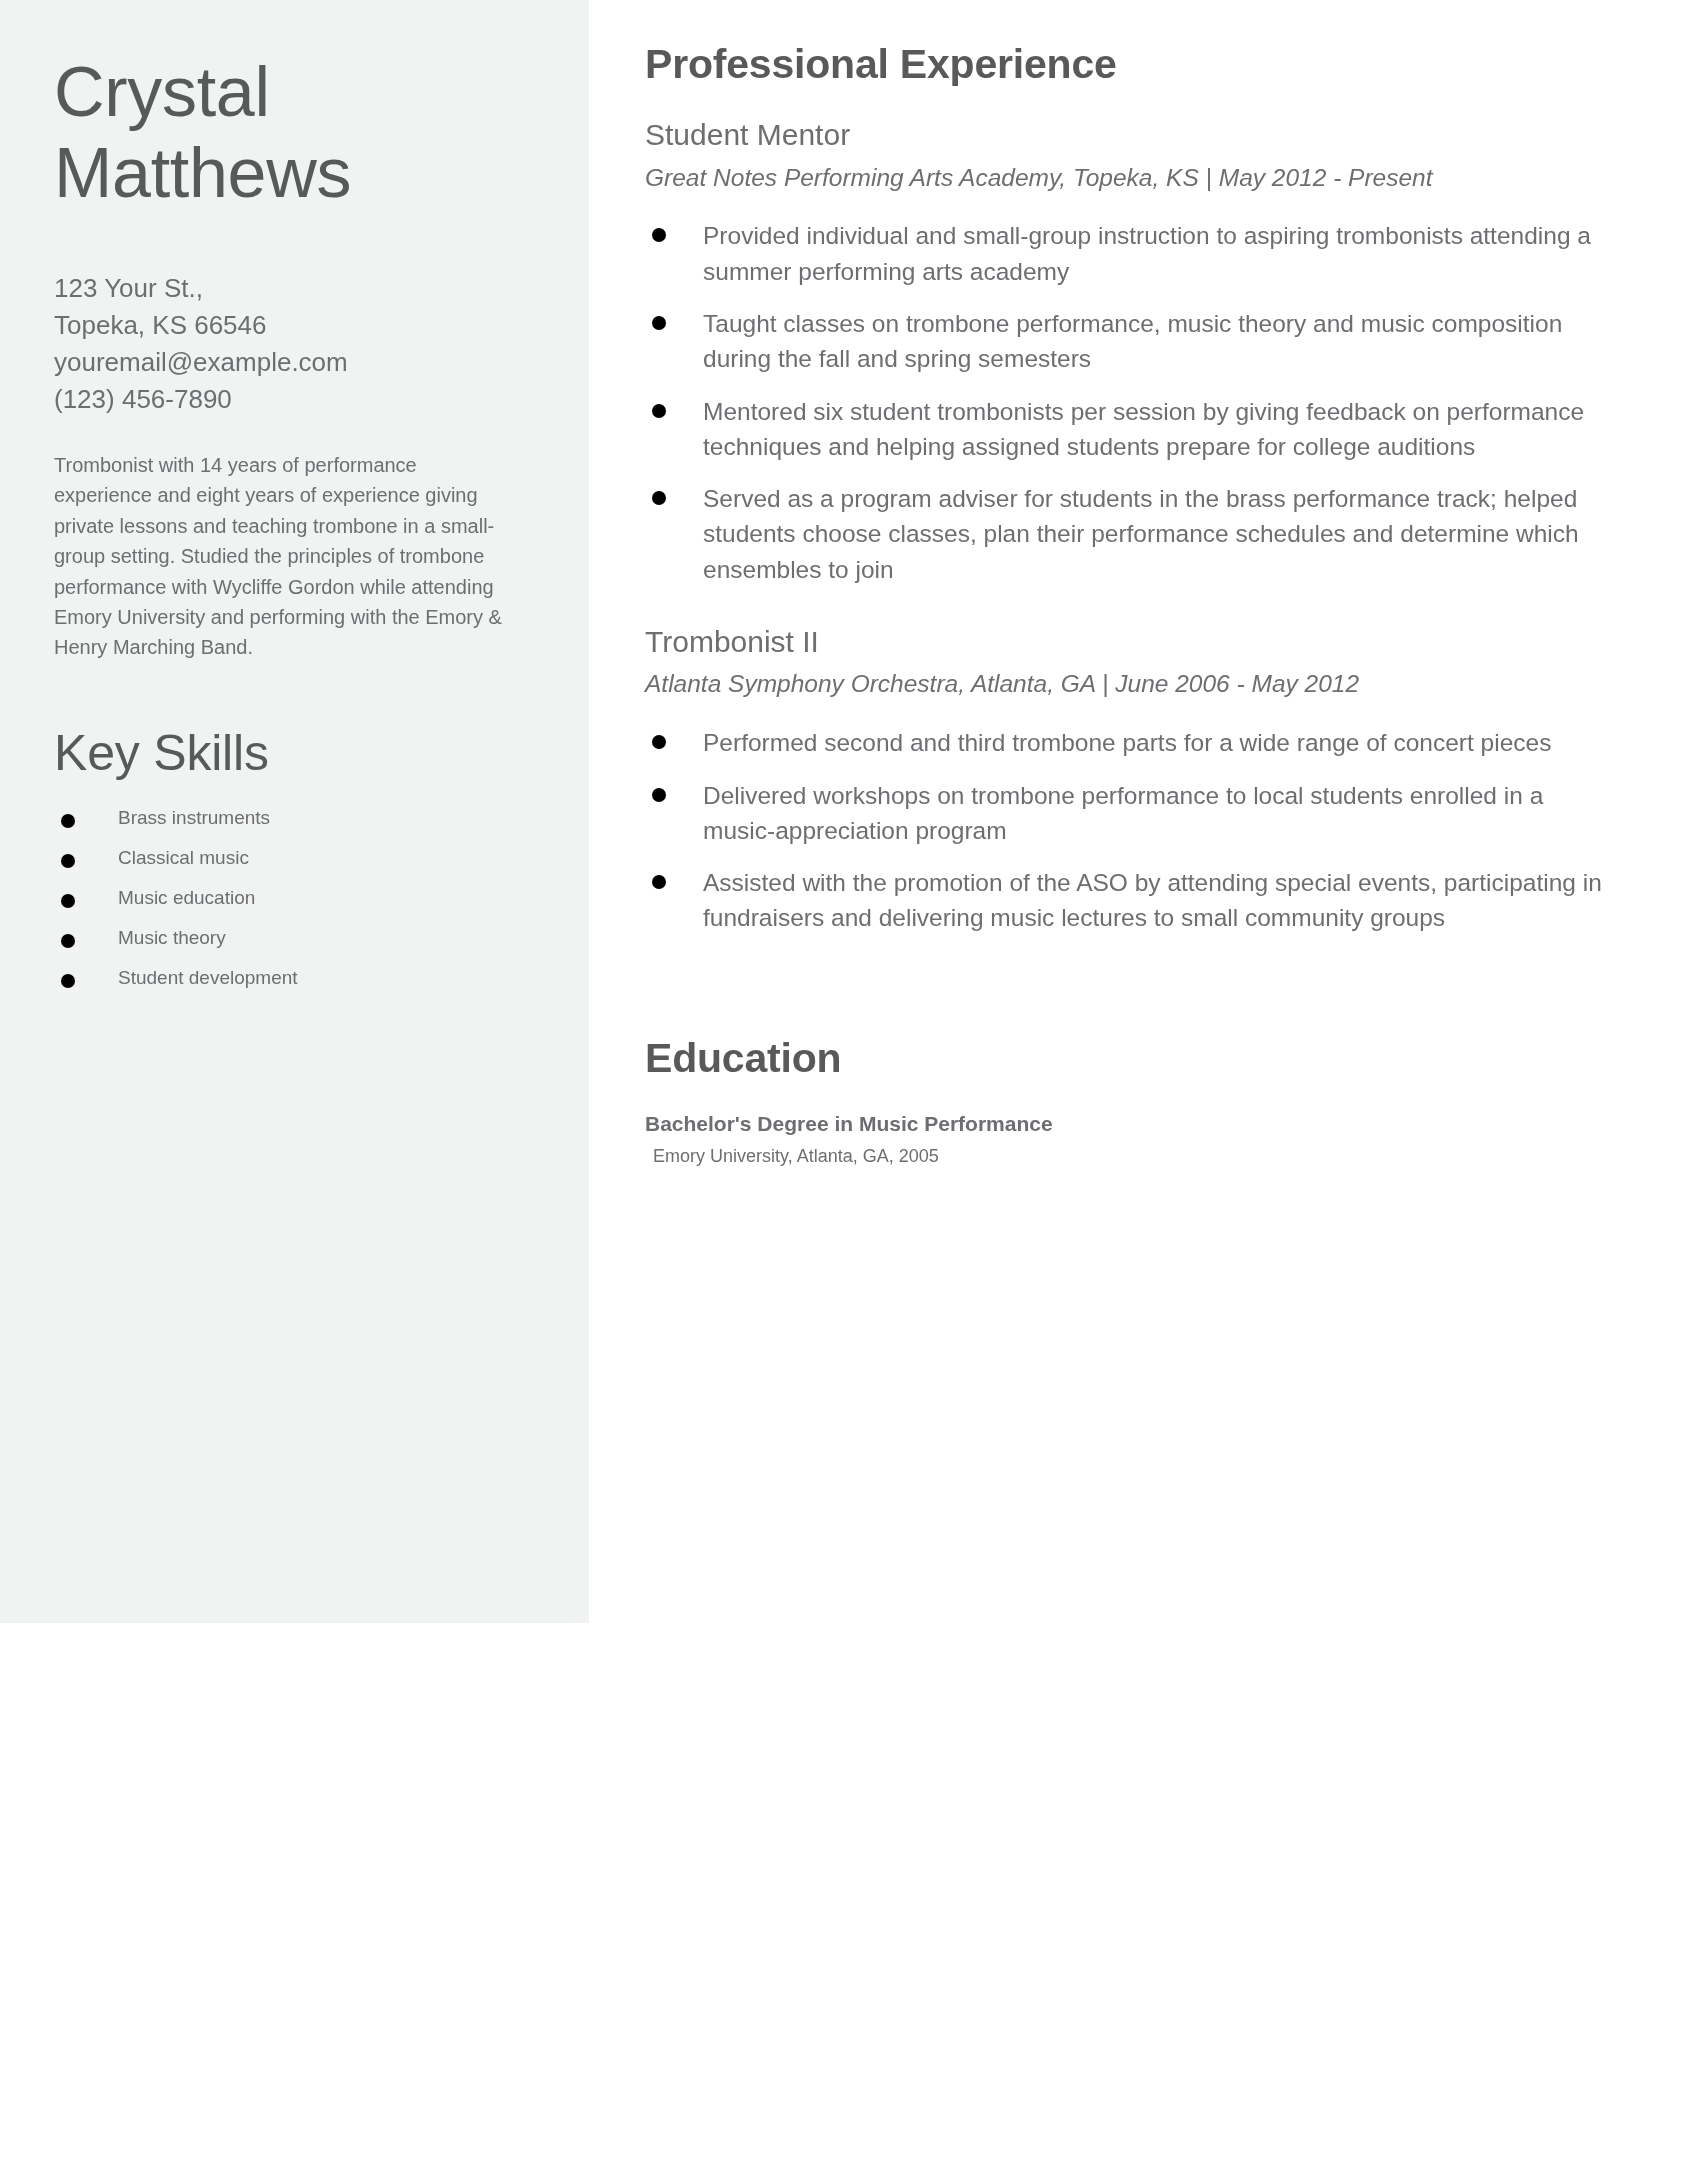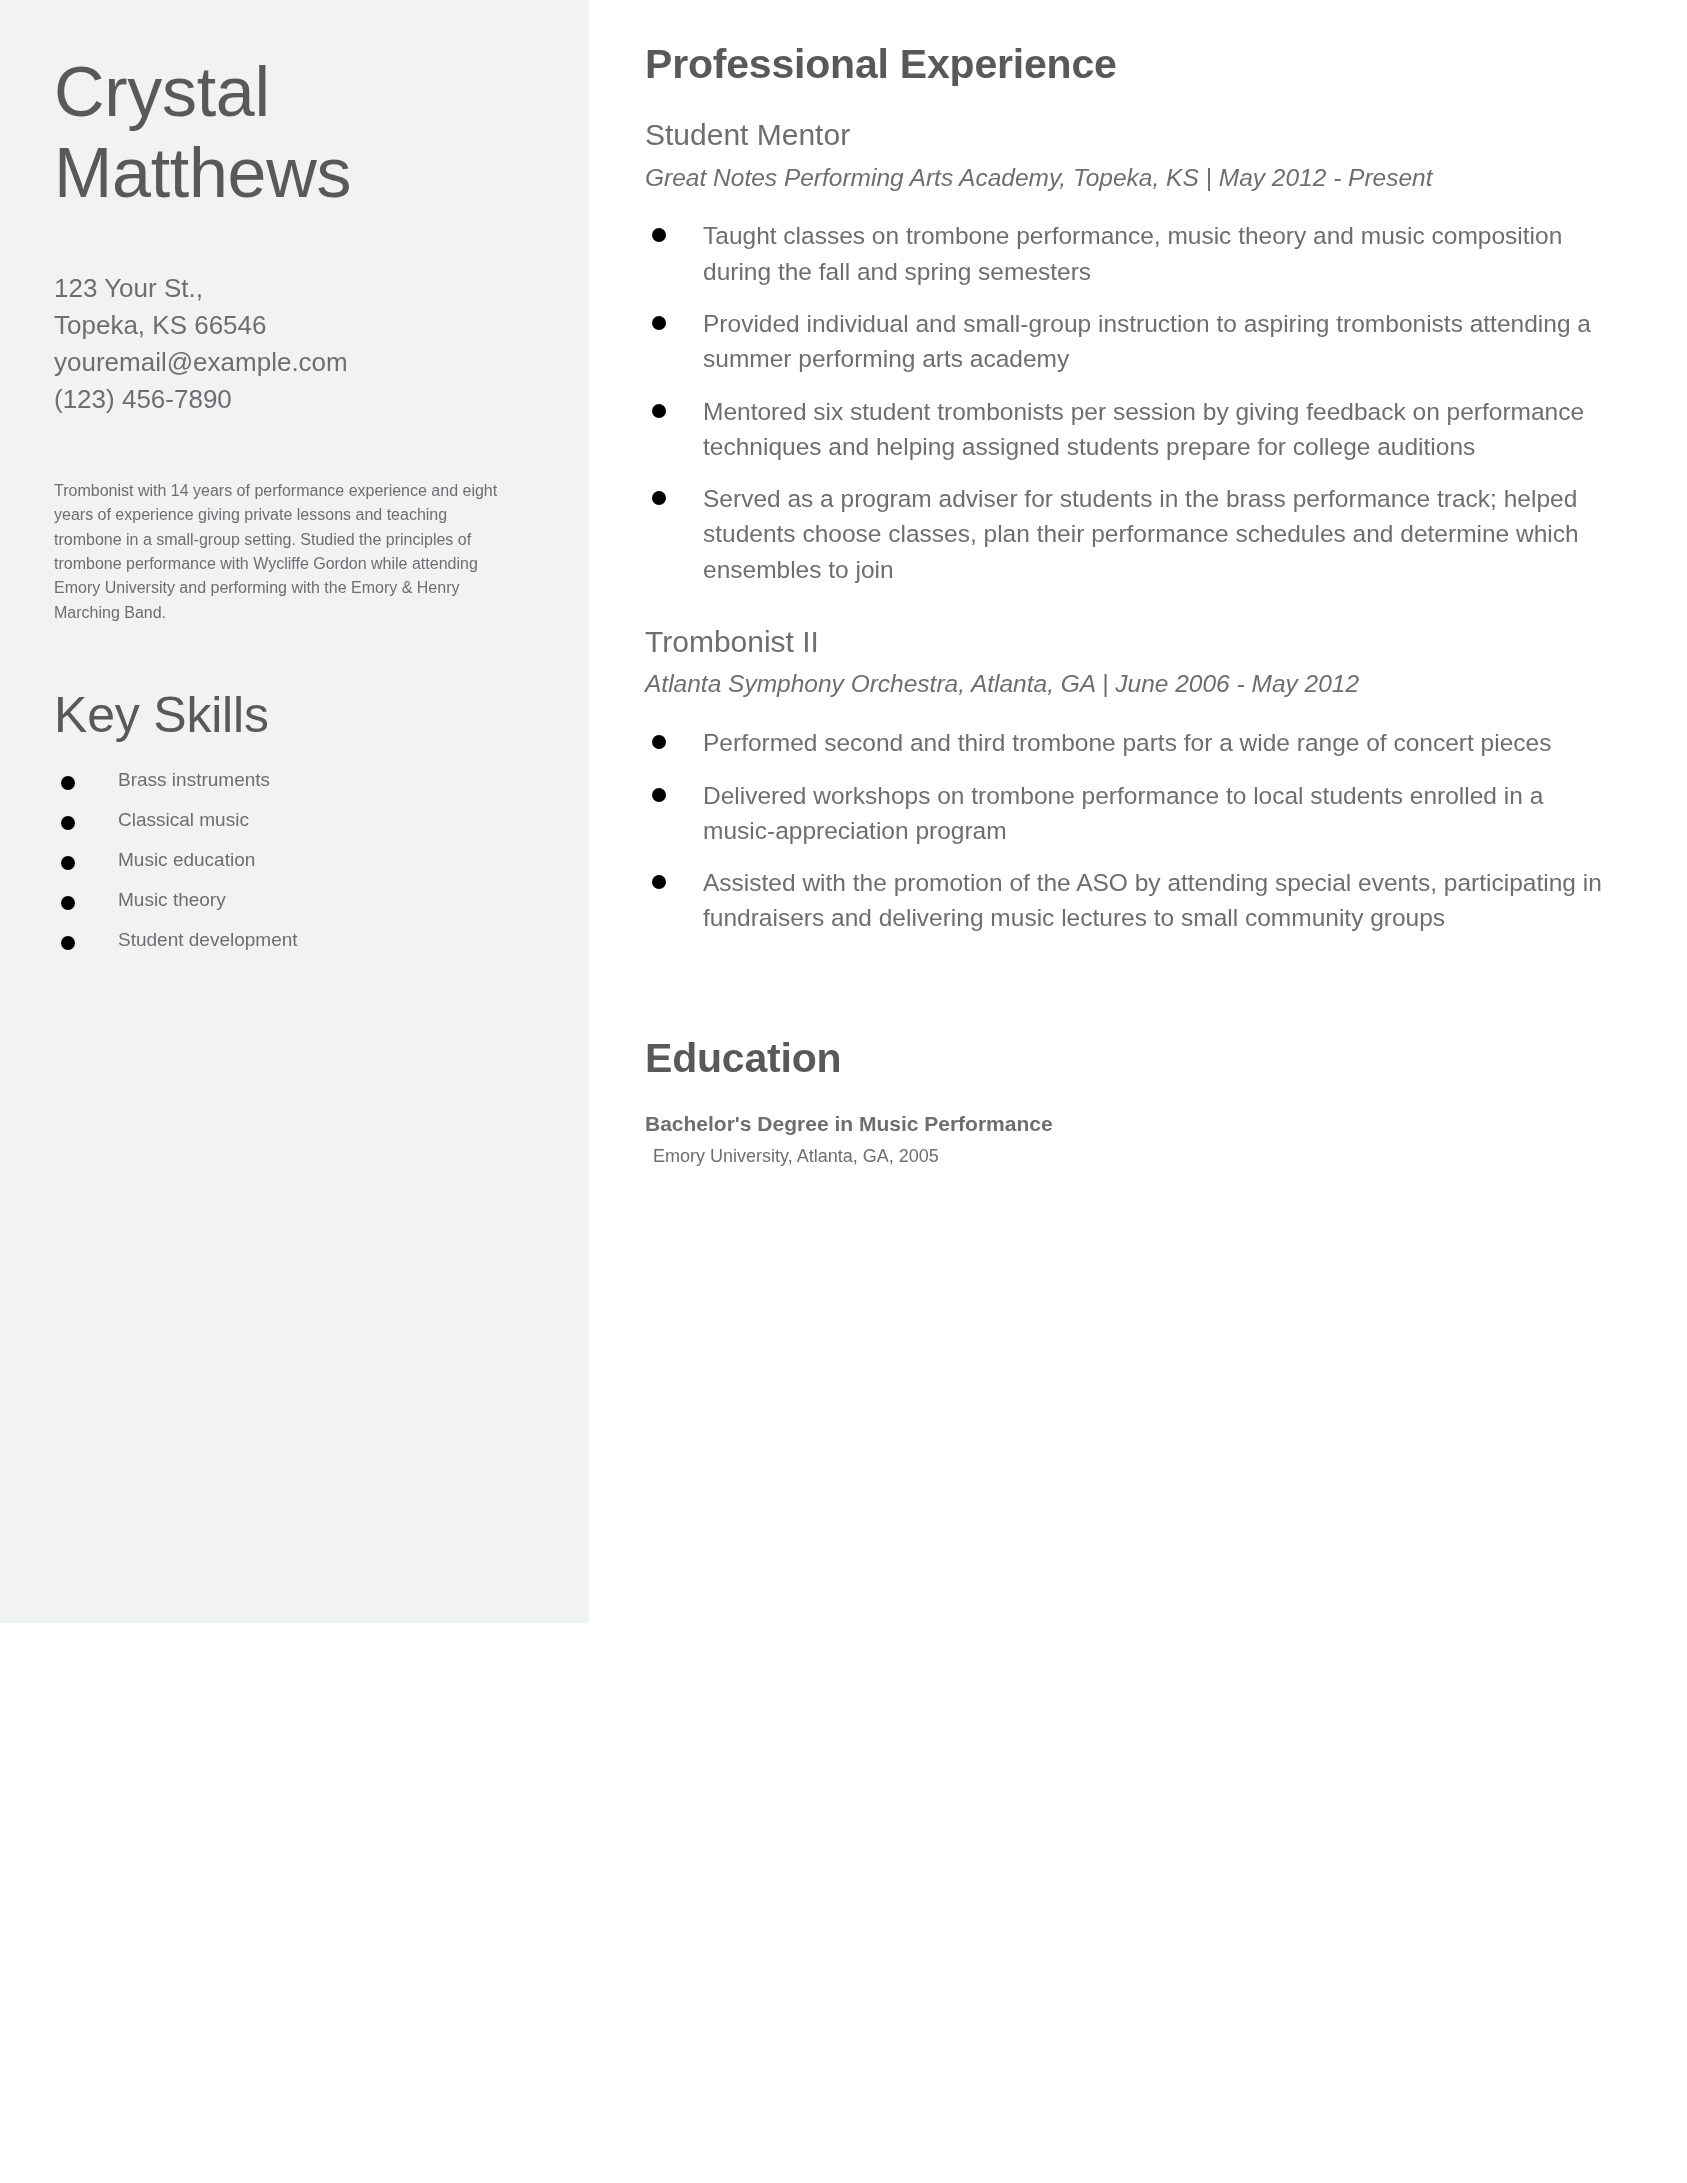--- a/index.html
+++ b/index.html
@@ -43,22 +43,22 @@
 
   .contact-block {
     margin-top: 56px;
     font-size: 26px;
     line-height: 1.42;
     color: #6d6e71;
   }
   .contact-line { display: block; }
 
   .summary {
-    margin-top: 61px;
-    font-size: 16px;
+    margin-top: 32px;
+    font-size: 20px;
     line-height: 1.52;
     color: #6d6e71;
     max-width: 457px;
   }
 
   .side-heading {
     margin-top: 61px;
     margin-bottom: 8px;
     font-size: 50px;
     font-weight: 400;
@@ -215,25 +215,25 @@
   <main class="main">
 
     <h2 class="main-heading">Professional Experience</h2>
 
     <section class="job">
       <h3 class="job-title">Student Mentor</h3>
       <p class="job-meta">Great Notes Performing Arts Academy, Topeka, KS | May 2012 - Present</p>
       <ul class="duties">
         <li>
           <span class="bullet"></span>
+          <span>Provided individual and small-group instruction to aspiring trombonists attending a summer performing arts academy</span>
+        </li>
+        <li>
+          <span class="bullet"></span>
           <span>Taught classes on trombone performance, music theory and music composition during the fall and spring semesters</span>
-        </li>
-        <li>
-          <span class="bullet"></span>
-          <span>Provided individual and small-group instruction to aspiring trombonists attending a summer performing arts academy</span>
         </li>
         <li>
           <span class="bullet"></span>
           <span>Mentored six student trombonists per session by giving feedback on performance techniques and helping assigned students prepare for college auditions</span>
         </li>
         <li>
           <span class="bullet"></span>
           <span>Served as a program adviser for students in the brass performance track; helped students choose classes, plan their performance schedules and determine which ensembles to join</span>
         </li>
       </ul>

